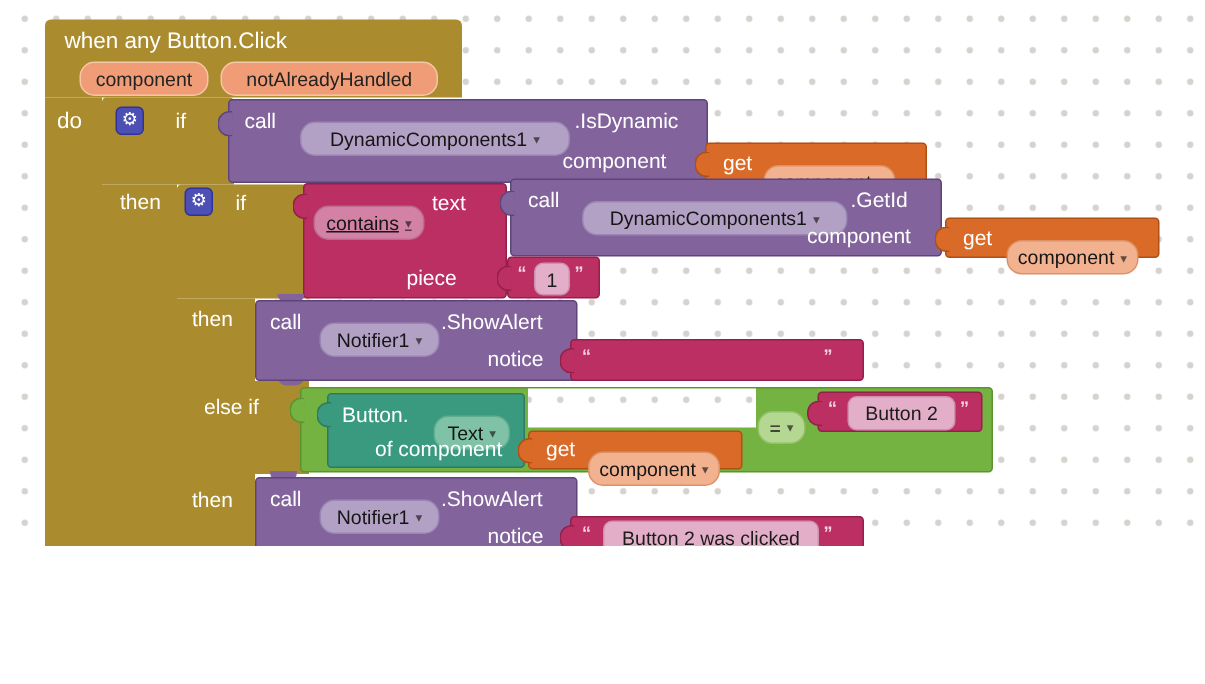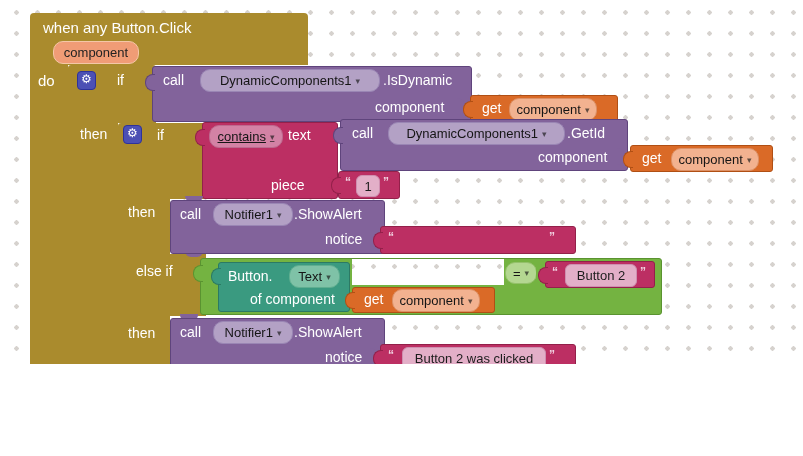--- a/index.html
+++ b/index.html
@@ -15,21 +15,21 @@
   .b-gold{background:#aa8b2d;}
   .b-purple{background:#82639b;border:1px solid #5f447c;border-radius:3px;}
   .b-orange{background:#da6a27;border:1px solid #b04f14;border-radius:3px;}
   .b-magenta{background:#bc2f63;border:1px solid #93204a;border-radius:3px;}
   .b-green{background:#74b341;border:1px solid #5a9330;border-radius:3px;}
   .b-teal{background:#3a9a80;border:1px solid #2b7a64;border-radius:3px;}
   
   .wl{position:absolute;color:#ffffff;font-size:14px;line-height:17px;white-space:nowrap;}
   
   .dd{position:absolute;border-radius:10px;display:flex;align-items:center;justify-content:center;gap:4px;
-      font-size:13px;color:#151515;white-space:nowrap;cursor:pointer;}
+      font-size:13px;color:#151515;white-space:nowrap;cursor:pointer;margin-top:12px;}
   .dd-purple{background:#b3a1c5;border:1px solid #9a86b4;}
   .dd-pink{background:#d382a5;border:1px solid #bd6a8f;text-decoration:underline;}
   .dd-orange{background:#f2b290;border:1px solid #dd9166;}
   .dd-green{background:#b4d791;border:1px solid #94c06a;}
   .dd-teal{background:#7fc2a7;border:1px solid #5fae90;}
   .arr{font-size:9px;opacity:.65;}
   
   .pchip{position:absolute;background:#f09c76;border:1px solid #f4c7a6;border-radius:10px;
          display:flex;align-items:center;justify-content:center;font-size:13px;color:#222;white-space:nowrap;}
   
@@ -64,20 +64,21 @@
 <body>
 
 <div id="canvas">
 
   <div class="abs b-gold" style="left:30px;top:13px;width:278px;height:52px;border-radius:4px 4px 0 0;"></div>
   <div class="abs b-gold" style="left:30px;top:65px;width:38px;height:334px;"></div>
   <div class="abs b-gold" style="left:30px;top:399px;width:278px;height:13px;border-radius:0 0 4px 4px;"></div>
 
   <span class="wl" style="left:43px;top:19px;font-size:15px;">when any Button.Click</span>
   <div class="pchip" style="left:53px;top:41px;width:84px;height:21px;">component</div>
+  <div class="pchip" style="left:147px;top:41px;width:143px;height:21px;">notAlreadyHandled</div>
   <span class="wl" style="left:38px;top:72px;font-size:15px;">do</span>
 
   <div class="abs b-gold" style="left:68px;top:65px;width:88px;height:58px;border-radius:3px 3px 0 0;"></div>
   <div class="abs b-gold" style="left:68px;top:123px;width:50px;height:262px;"></div>
   <div class="abs b-gold" style="left:68px;top:385px;width:84px;height:14px;border-radius:0 0 4px 4px;"></div>
   <div class="nub nub-gold" style="left:144px;top:73px;"></div>
 
   <div class="gear" style="left:77px;top:71px;">⚙</div>
   <span class="wl" style="left:117px;top:72px;">if</span>
   <span class="wl" style="left:80px;top:126px;">then</span>

